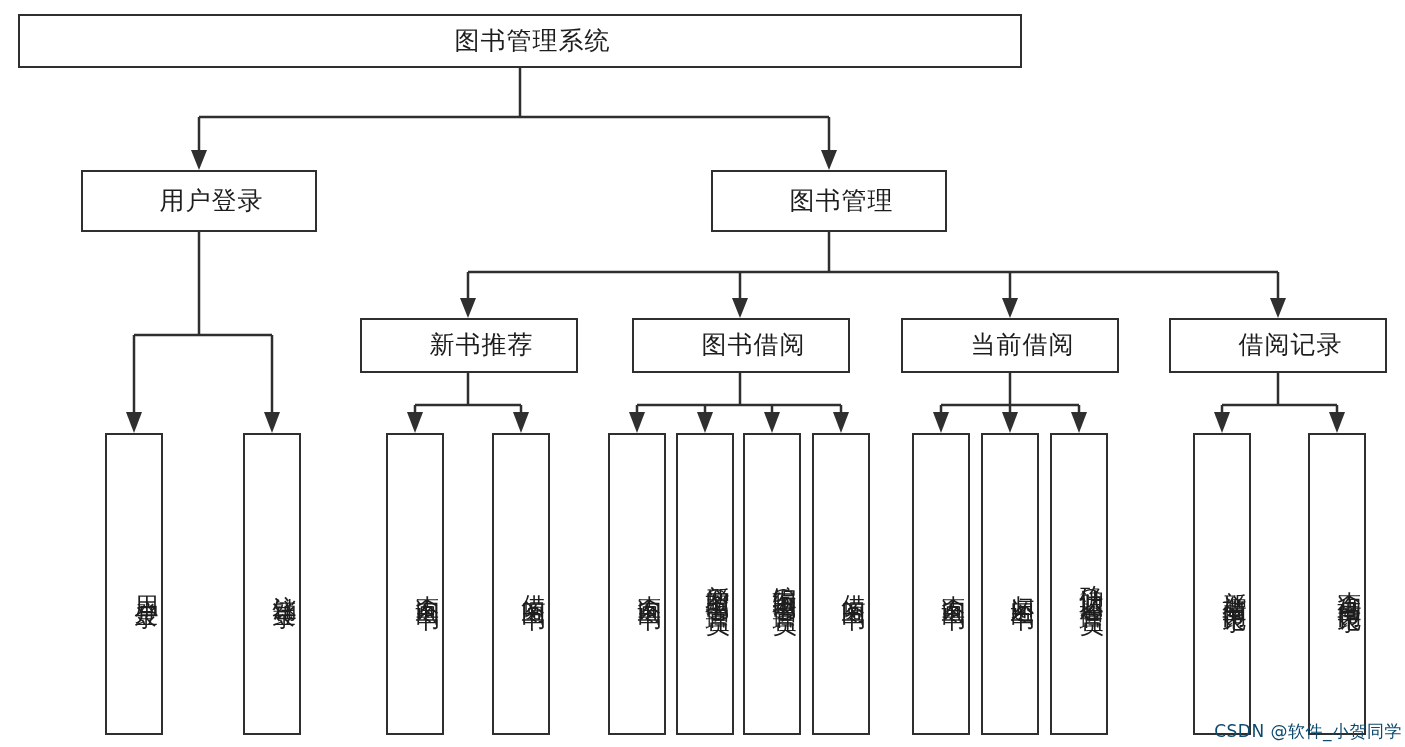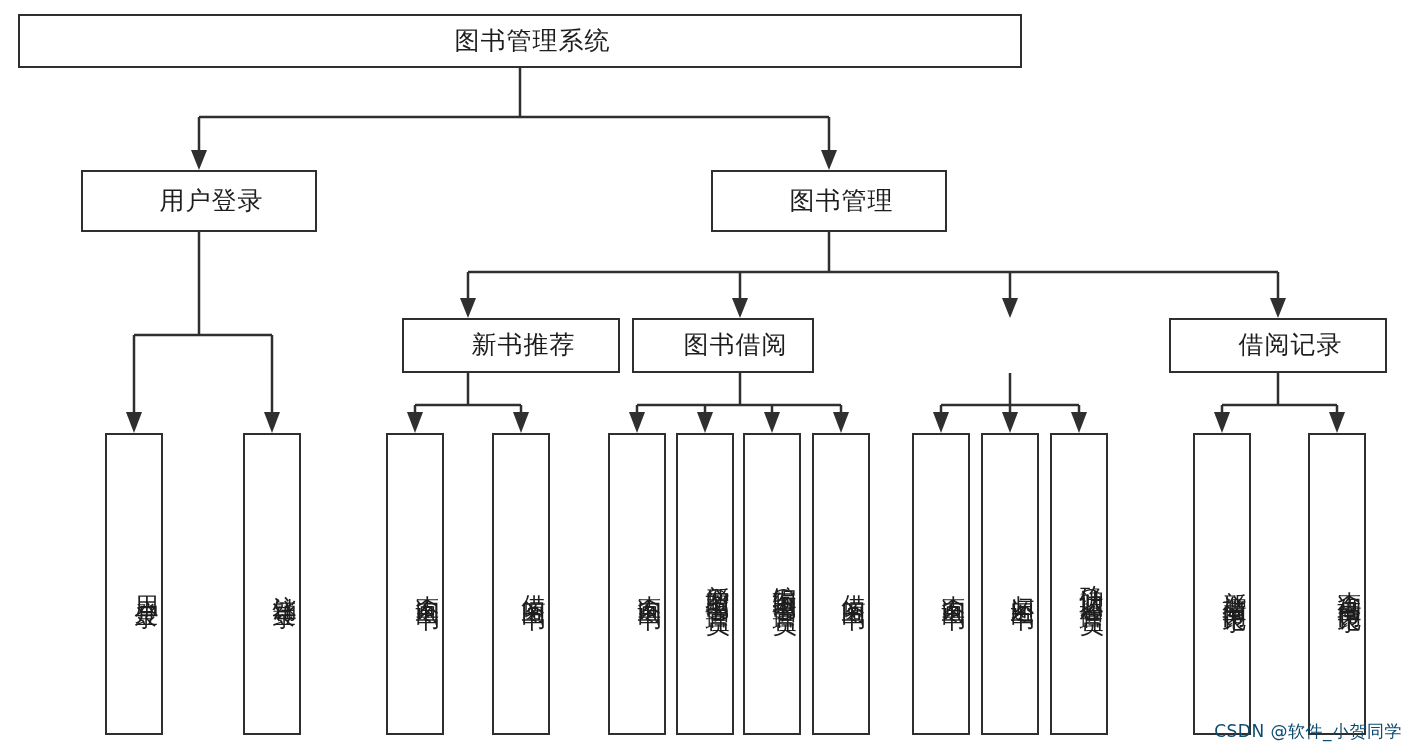--- a/index.html
+++ b/index.html
@@ -110,28 +110,31 @@
   </div>
 
   <div class="node h-node" style="left:81px;top:170px;width:236px;height:62px;">
     <span class="lbl">用户登录</span>
   </div>
 
   <div class="node h-node" style="left:711px;top:170px;width:236px;height:62px;text-align:right;">
     <span class="lbl">图书管理</span>
   </div>
 
-  <div class="node h-node" style="left:360px;top:318px;width:218px;height:55px;margin-left:42px;">
+  <div class="node h-node" style="left:360px;top:318px;width:218px;height:55px;">
     <span class="lbl">新书推荐</span>
   </div>
 
-  <div class="node h-node" style="left:632px;top:318px;width:182px;height:55px;">
+  <div class="node h-node" style="left:632px;top:318px;width:218px;height:55px;">
     <span class="lbl">图书借阅</span>
   </div>
 
+  <div class="node h-node" style="left:901px;top:318px;width:218px;height:55px;">
+    <span class="lbl">当前借阅</span>
+  </div>
 
   <div class="node h-node" style="left:1169px;top:318px;width:218px;height:55px;font-family:Liberation Serif, serif;">
     <span class="lbl">借阅记录</span>
   </div>
 
   <div class="node v-node" style="left:105px;top:433px;width:58px;height:302px;">
     <span class="lbl">用户登录</span>
   </div>
   <div class="node v-node" style="left:243px;top:433px;width:58px;height:302px;">
     <span class="lbl">注销登录</span>

